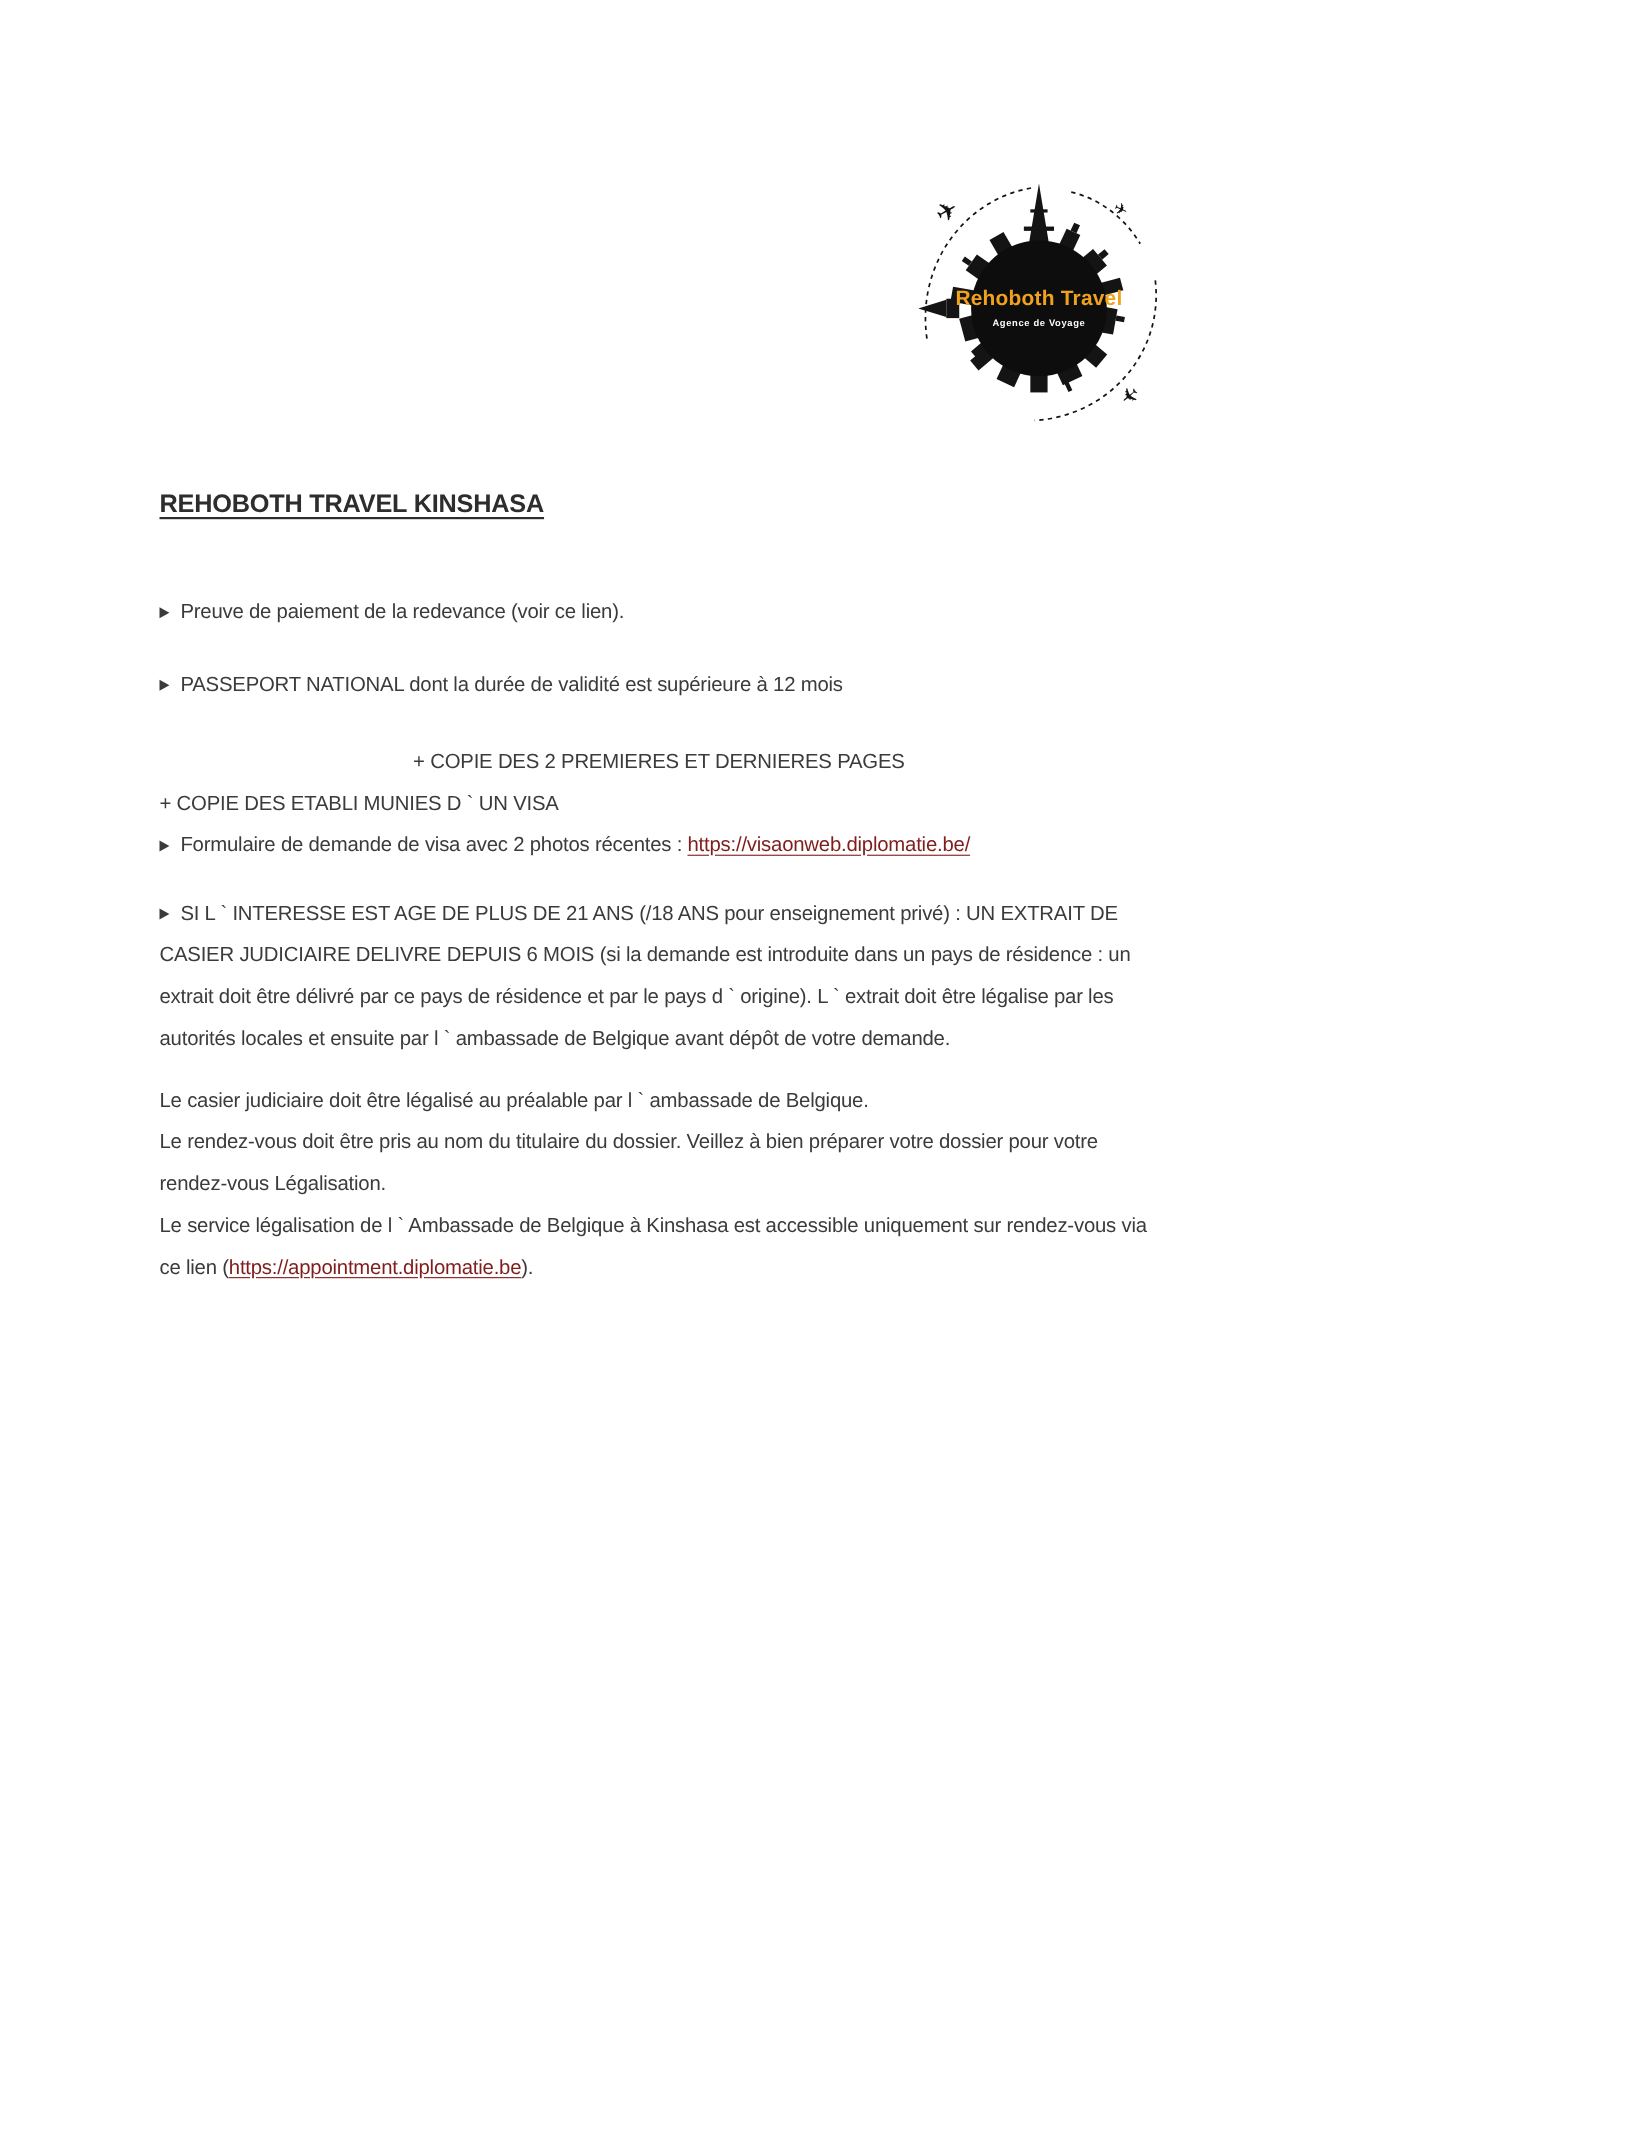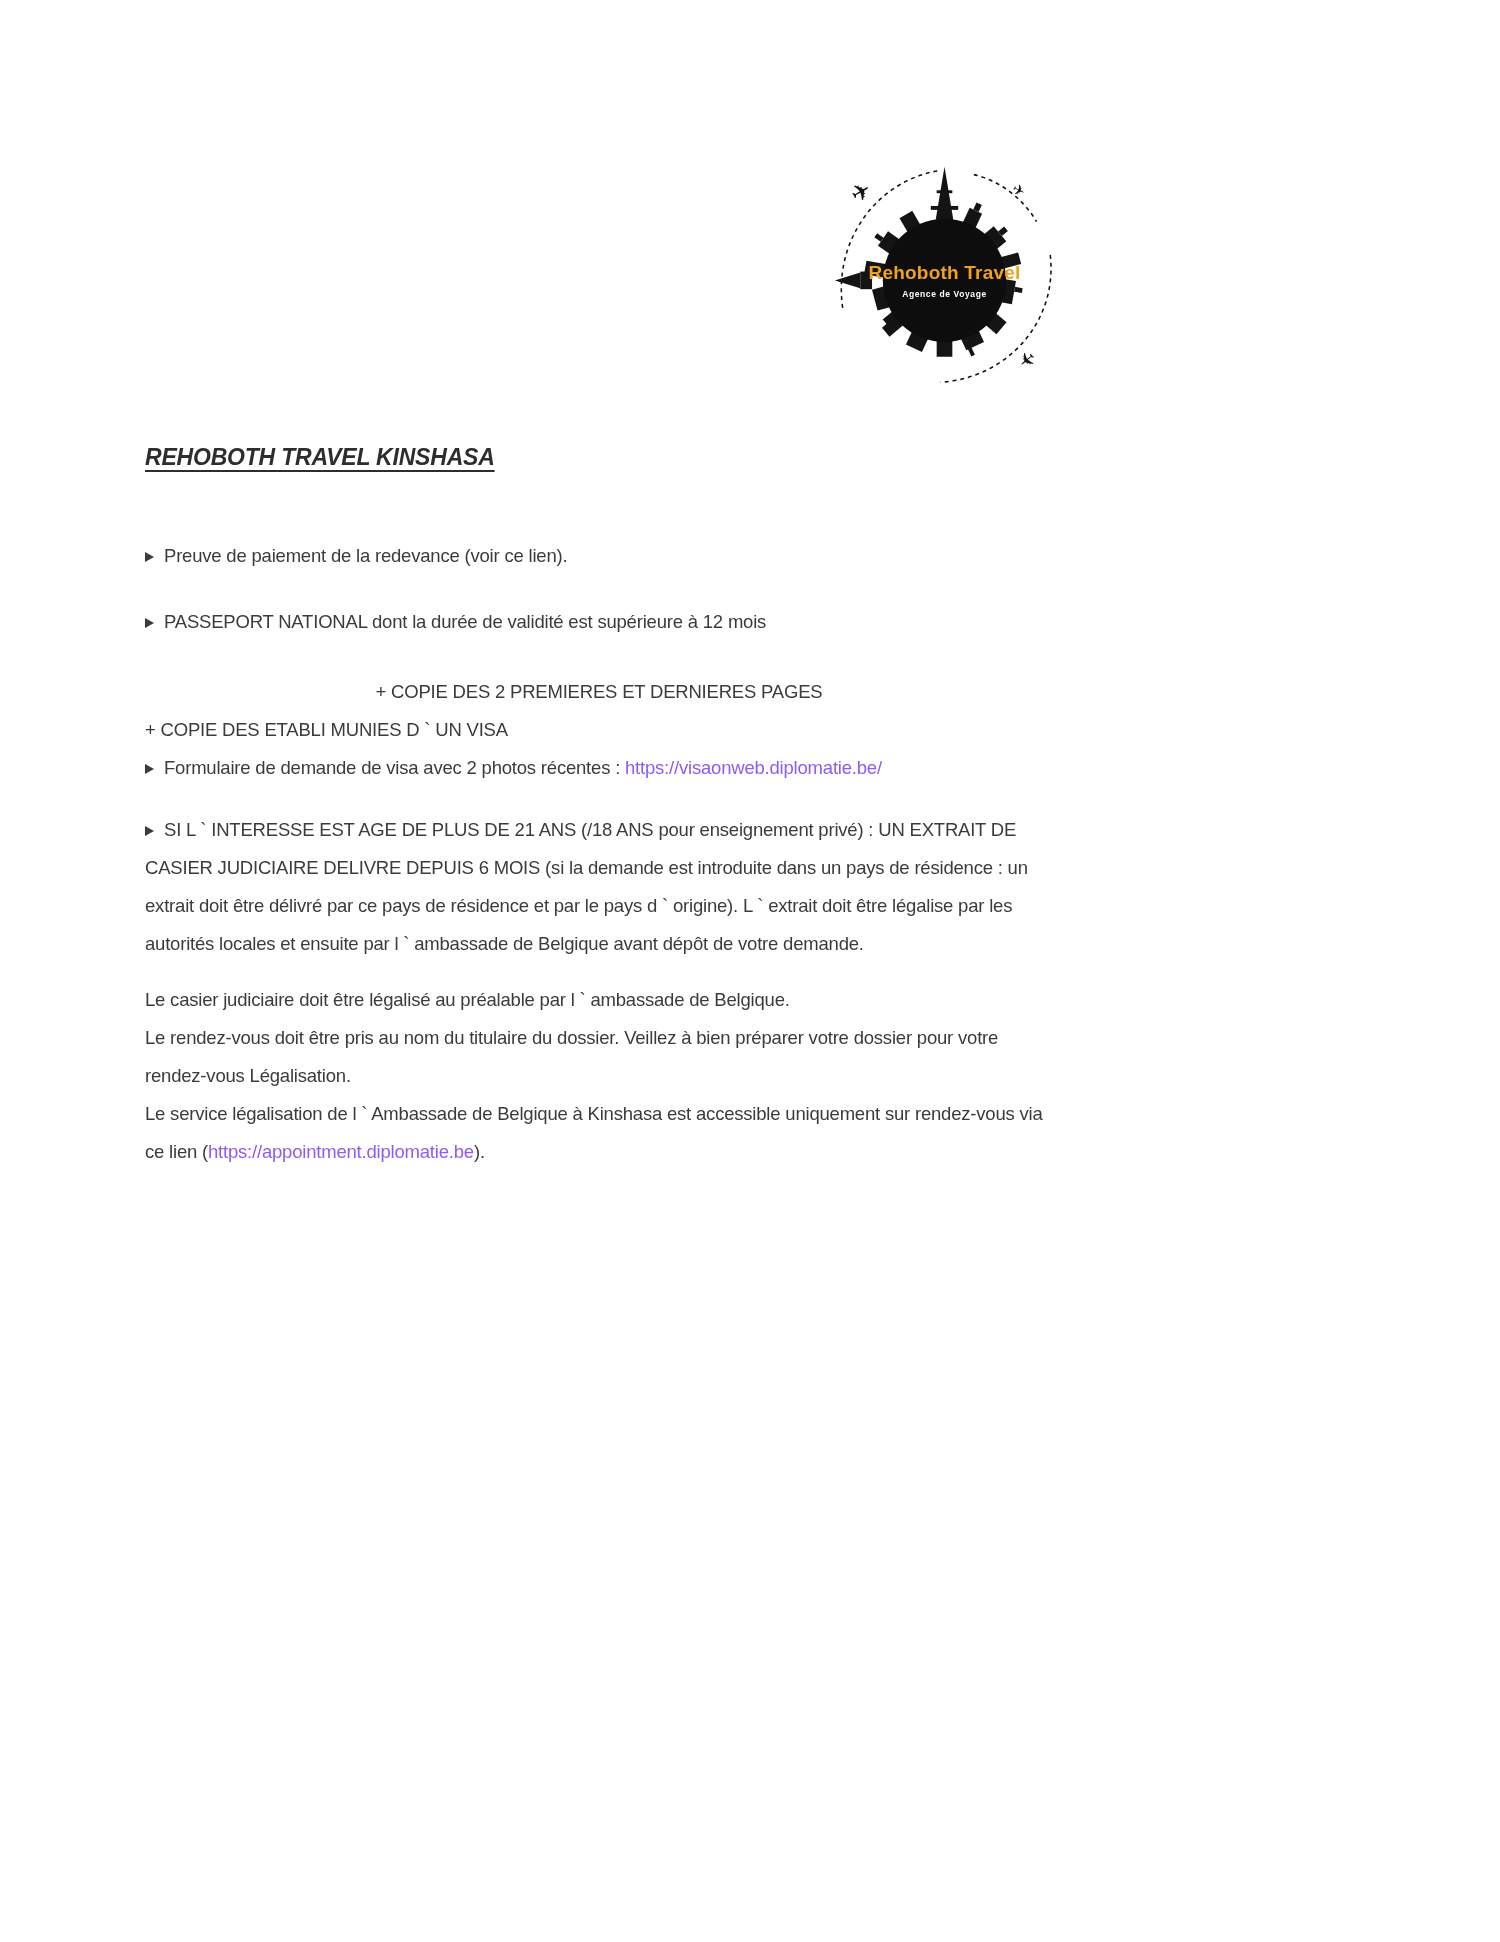--- a/index.html
+++ b/index.html
@@ -57,38 +57,38 @@
   }
   h1 {
     font-size:23px;
     font-weight:bold;
     color:#2d2d2d;
     letter-spacing:-0.2px;
     text-decoration:underline;
     text-underline-offset:5px;
     text-decoration-thickness:2px;
     margin:0 0 66px 0;
-    font-style:italic;
   }
   .content p {
     font-size:18.5px;
     line-height:38px;
     letter-spacing:-0.2px;
     color:#3b3b3b;
   }
   .arrow {
     display:inline-block;
     width:0; height:0;
     border-left:9px solid #3b3b3b;
     border-top:5.5px solid transparent;
     border-bottom:5.5px solid transparent;
     margin-right:10px;
   }
   .doc-link {
-    color:#8b5cf6;
+    color:#7f1d1d;
+    text-decoration:underline;
     text-underline-offset:3px;
     cursor:pointer;
     word-break:break-word;
   }
   .sp18 { margin-top:18px !important; }
   .sp24 { margin-top:24px !important; }
   .sp28 { margin-top:28px !important; }
   .sp32 { margin-top:32px !important;text-align:center; }
 </style>
 </head>

